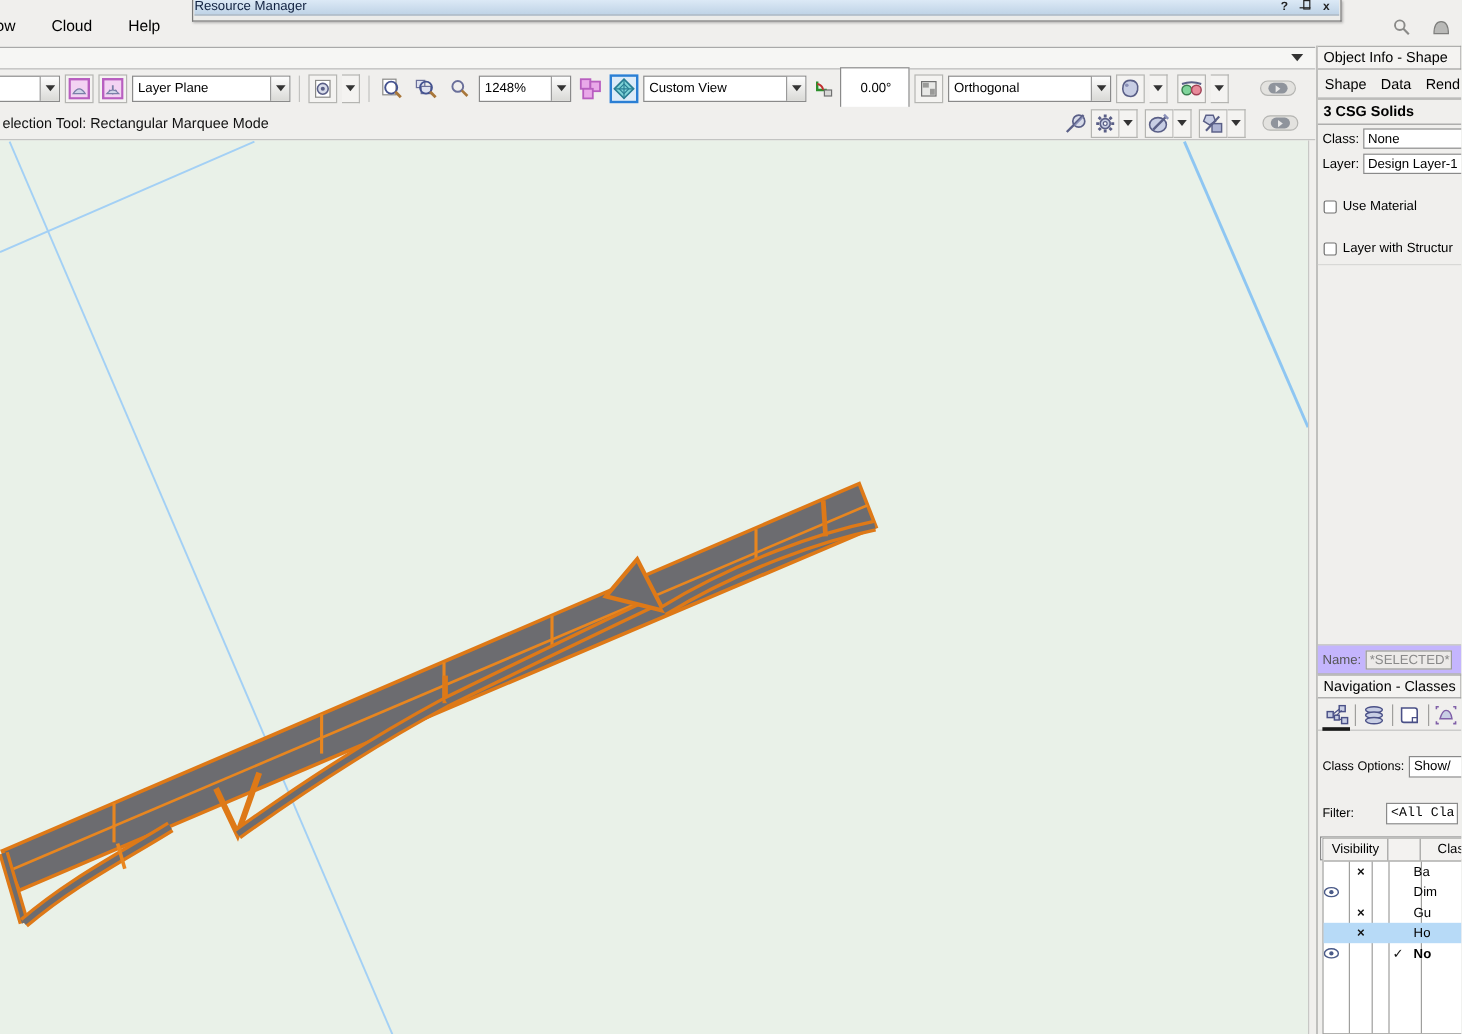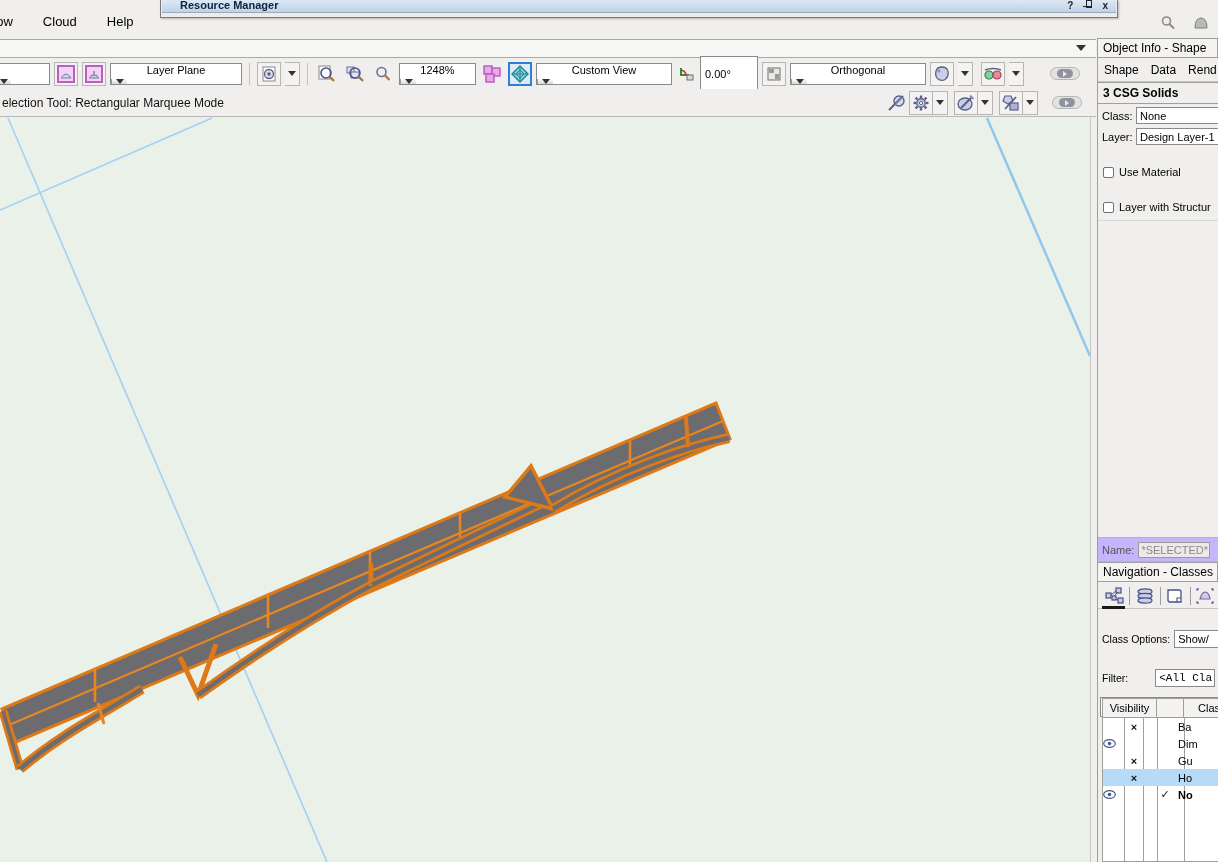--- a/index.html
+++ b/index.html
@@ -8,45 +8,45 @@
   #root { position:absolute; inset:0; width:1218px; height:862px; background:#f0efed; overflow:hidden; }
 
   
   .menubar { position:absolute; left:0; top:10px; height:26px; display:flex; gap:26px; padding-left:0; }
   .menu-item { font-size:13px; color:#000; padding:4px 2px; white-space:nowrap; }
   .menu-item:first-child { margin-left:-13px; }
 
   
   .rm-window { position:absolute; left:160px; top:0; width:958px; height:18px; border:1px solid #7a7a7a; border-top:none; background:#ececea; box-shadow:1px 1px 2px rgba(0,0,0,.25); }
   .rm-titlebar { position:absolute; left:1px; top:0; right:1px; height:13px; background:linear-gradient(#dce9f6,#bfd3e6); border-bottom:1px solid #98aabb; display:flex; align-items:center; }
-  .rm-title { font-size:11px; font-weight:bold; color:#10203f; padding-left:18px; transform:translateY(-1px); }
+  .rm-title { font-size:11px; font-weight:normal; color:#10203f; padding-left:0; transform:translateY(-1px); }
   .rm-buttons { margin-left:auto; display:flex; gap:10px; padding-right:8px; }
   .rm-btn { font-size:10px; font-weight:bold; color:#222; line-height:12px; cursor:default; }
   .pin-glyph { display:inline-block; width:9px; height:9px; position:relative; }
   .pin-glyph:before { content:""; position:absolute; left:3px; top:0; width:4px; height:6px; border:1px solid #222; }
   .pin-glyph:after { content:""; position:absolute; left:0px; top:6px; width:9px; height:1px; background:#222; }
 
   
   .topright-icons { position:absolute; right:8px; top:14px; display:flex; gap:16px; align-items:center; }
 
   
   .tabstrip { position:absolute; left:0; top:39px; width:1096px; height:19px; background:#f6f6f4; border-top:1px solid #a9a9a9; border-bottom:1px solid #a9a9a9; }
   .tabstrip .drop-arrow { position:absolute; right:10px; top:5px; width:0; height:0; border-left:5px solid transparent; border-right:5px solid transparent; border-top:6px solid #333; }
 
   
   .toolbar { position:absolute; left:0; top:58px; width:1096px; height:31px; background:#f0efed; display:flex; align-items:center; gap:4px; padding:0 2px; }
   .modebar { position:absolute; left:0; top:89px; width:1096px; height:28px; background:#f0efed; border-bottom:1px solid #b9b9b7; display:flex; align-items:center; }
   .mode-text { font-size:12px; color:#111; margin-left:2px; white-space:nowrap; }
   .modebar .spacer, .toolbar .spacer { flex:1; }
 
-  .combo { display:flex; height:22px; border:1px solid #8a8a8a; background:#fff; align-items:center;flex-direction:column; }
+  .combo { display:flex; height:22px; border:1px solid #8a8a8a; background:#fff; align-items:center; }
   .combo .val { font-size:11px; padding:0 4px; color:#000; white-space:nowrap; overflow:hidden; flex:1; }
   .combo .arrow-btn { width:16px; align-self:stretch; background:linear-gradient(#fdfdfd,#d9d9d6); border-left:1px solid #9a9a9a; display:flex; align-items:center; justify-content:center; }
   .combo .arrow-btn:after { content:""; width:0; height:0; border-left:4px solid transparent; border-right:4px solid transparent; border-top:5px solid #333; }
-  .field { height:36px; border:1px solid #8a8a8a; background:#fff; font-size:11px; padding:0 4px; display:flex; align-items:center; white-space:nowrap; }
+  .field { height:36px; border:1px solid #8a8a8a; background:#fff; font-size:11px; padding:0 16px; display:flex; align-items:center; white-space:nowrap; }
 
   .tbtn { width:24px; height:24px; border:1px solid #b5b5b2; background:#f4f3f1; display:flex; align-items:center; justify-content:center; }
   .tbtn.flat { border-color:transparent; background:transparent; }
   .tbtn.active { border:2px solid #2b7fd4; background:#dcebf8; }
   .split-arrow { width:15px; height:24px; border:1px solid #b5b5b2; border-left:none; background:#f4f3f1; display:flex; align-items:center; justify-content:center; }
   .split-arrow:after { content:""; width:0; height:0; border-left:4px solid transparent; border-right:4px solid transparent; border-top:5px solid #333; }
   .vsep { width:1px; height:22px; background:#c2c2c0; margin:0 3px; }
   .pill { width:30px; height:13px; border-radius:7px; background:#e3e2df; border:1px solid #b5b5b2; display:flex; align-items:center; justify-content:center; margin-right:14px; }
   .pill .knob { width:16px; height:9px; border-radius:5px; background:#8f949c; display:flex; align-items:center; justify-content:center; }
   .pill .knob:after { content:""; width:0; height:0; border-top:3px solid transparent; border-bottom:3px solid transparent; border-left:4px solid #e8e8e8; }

